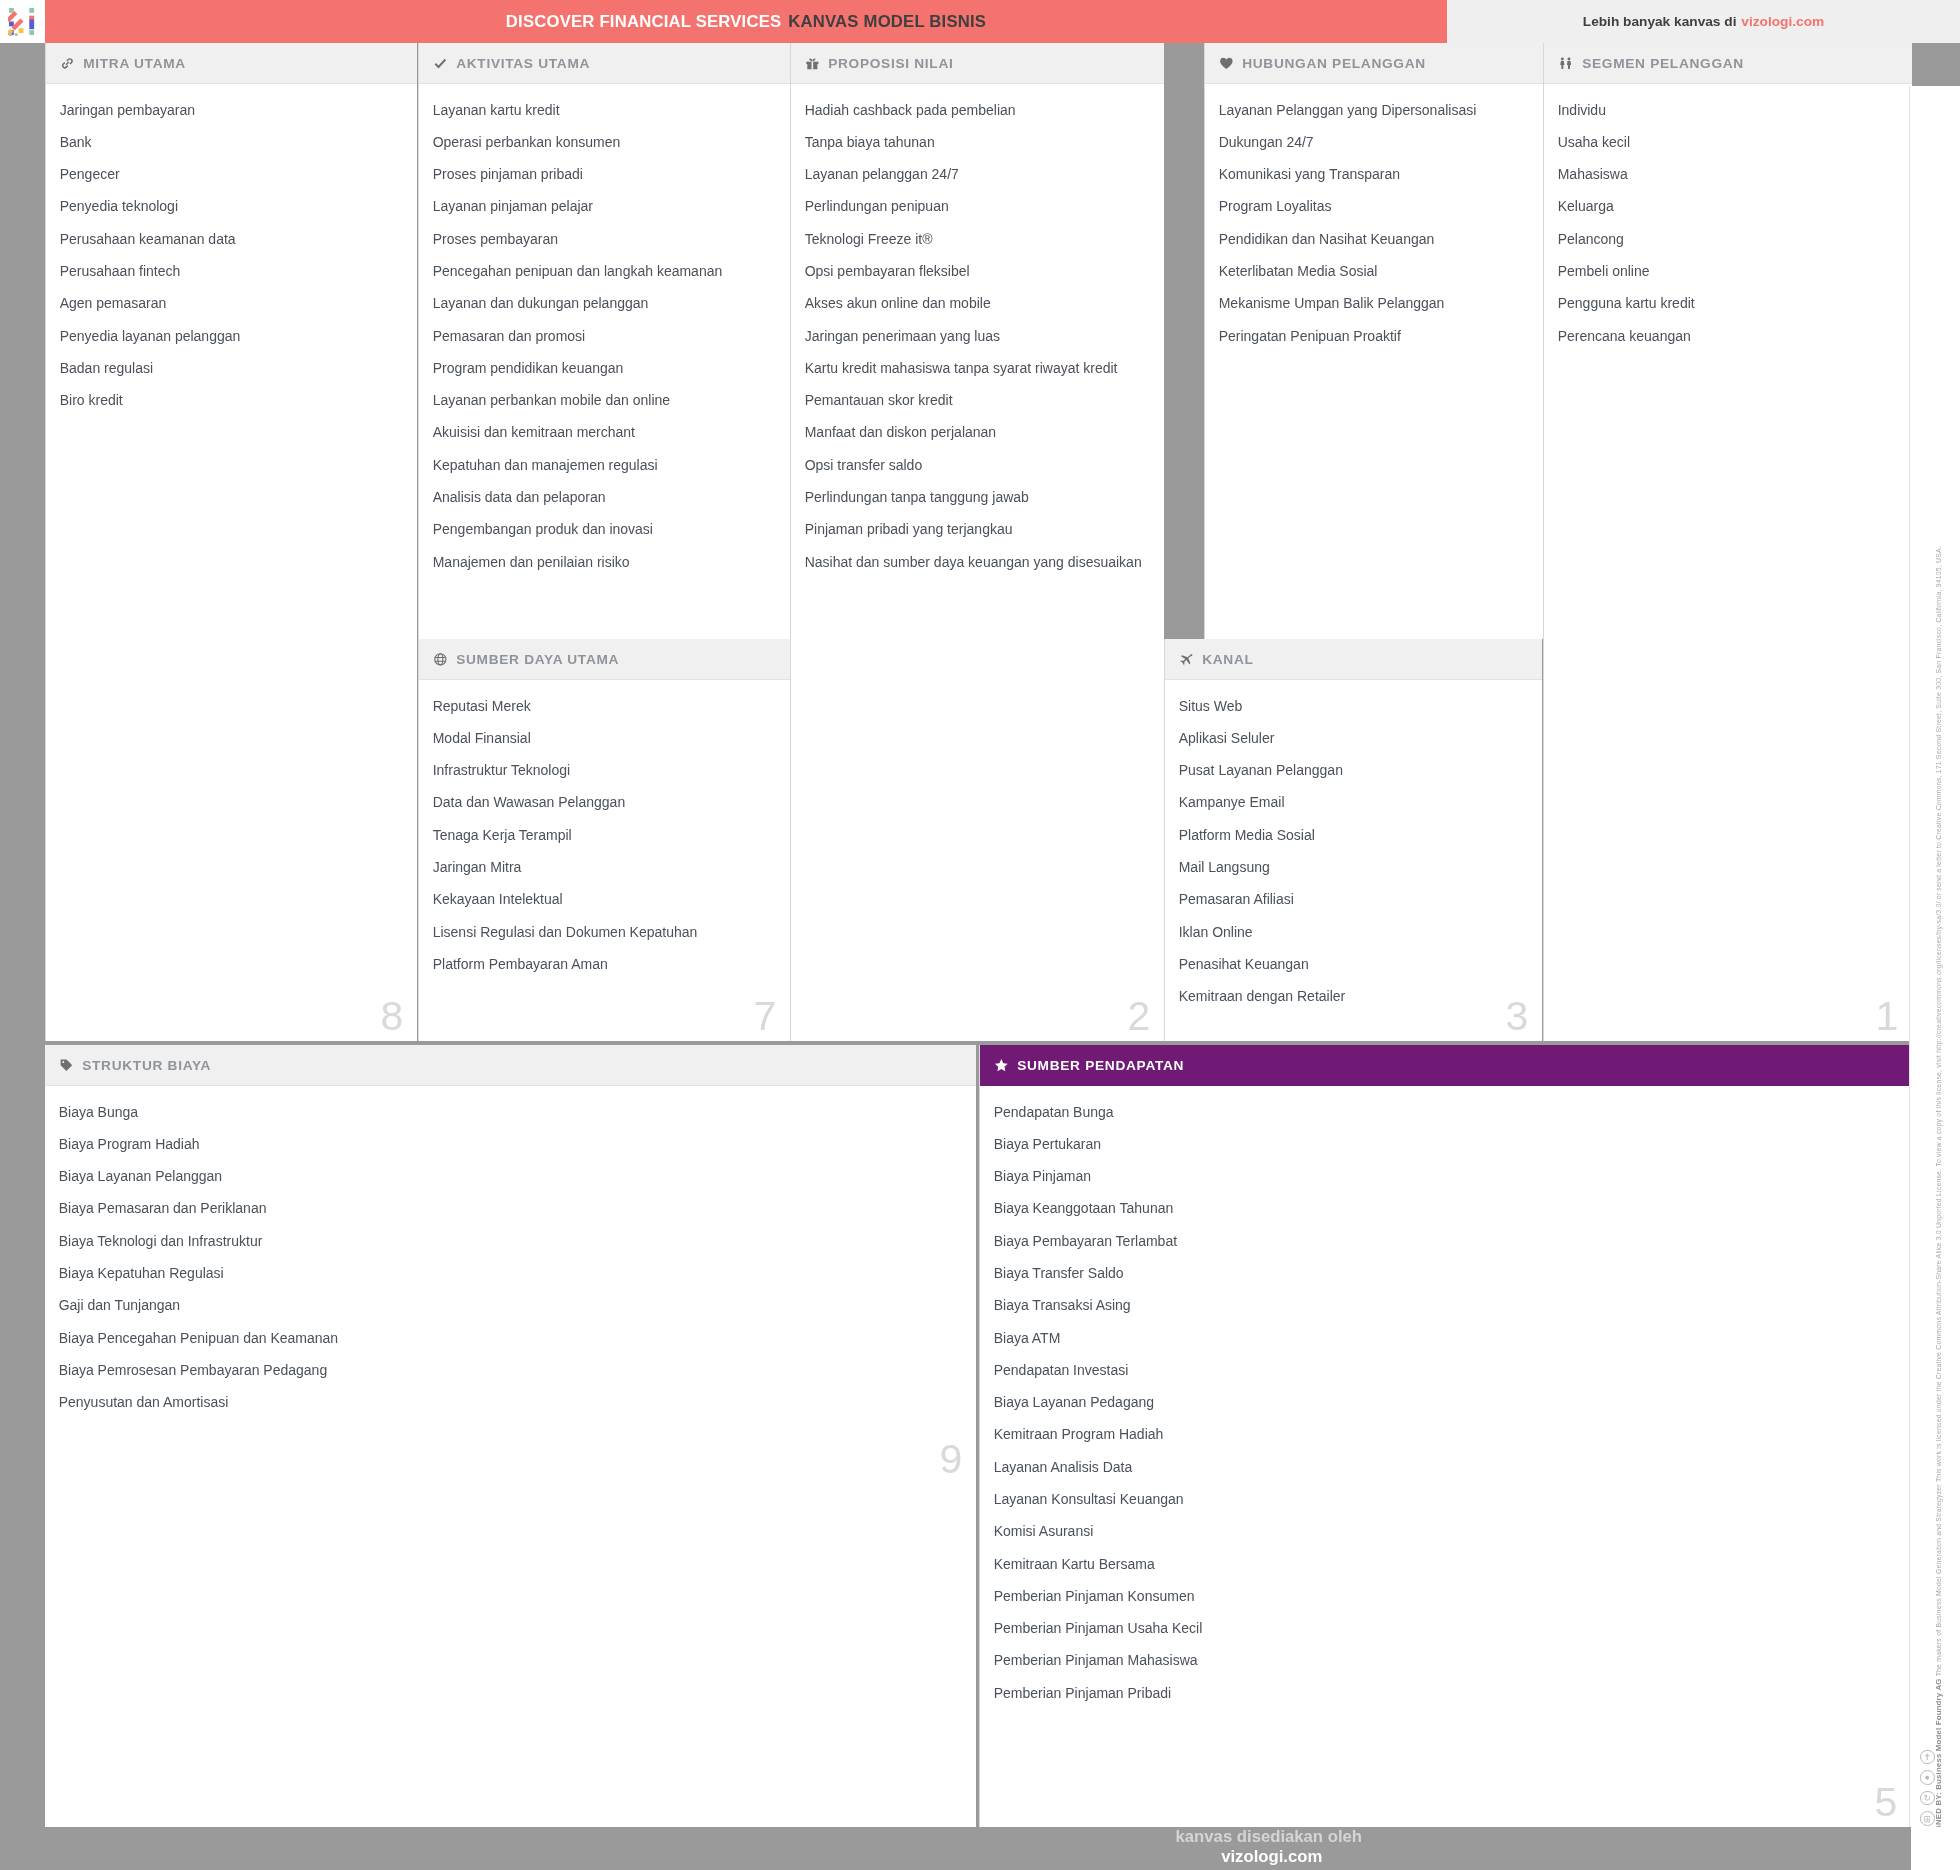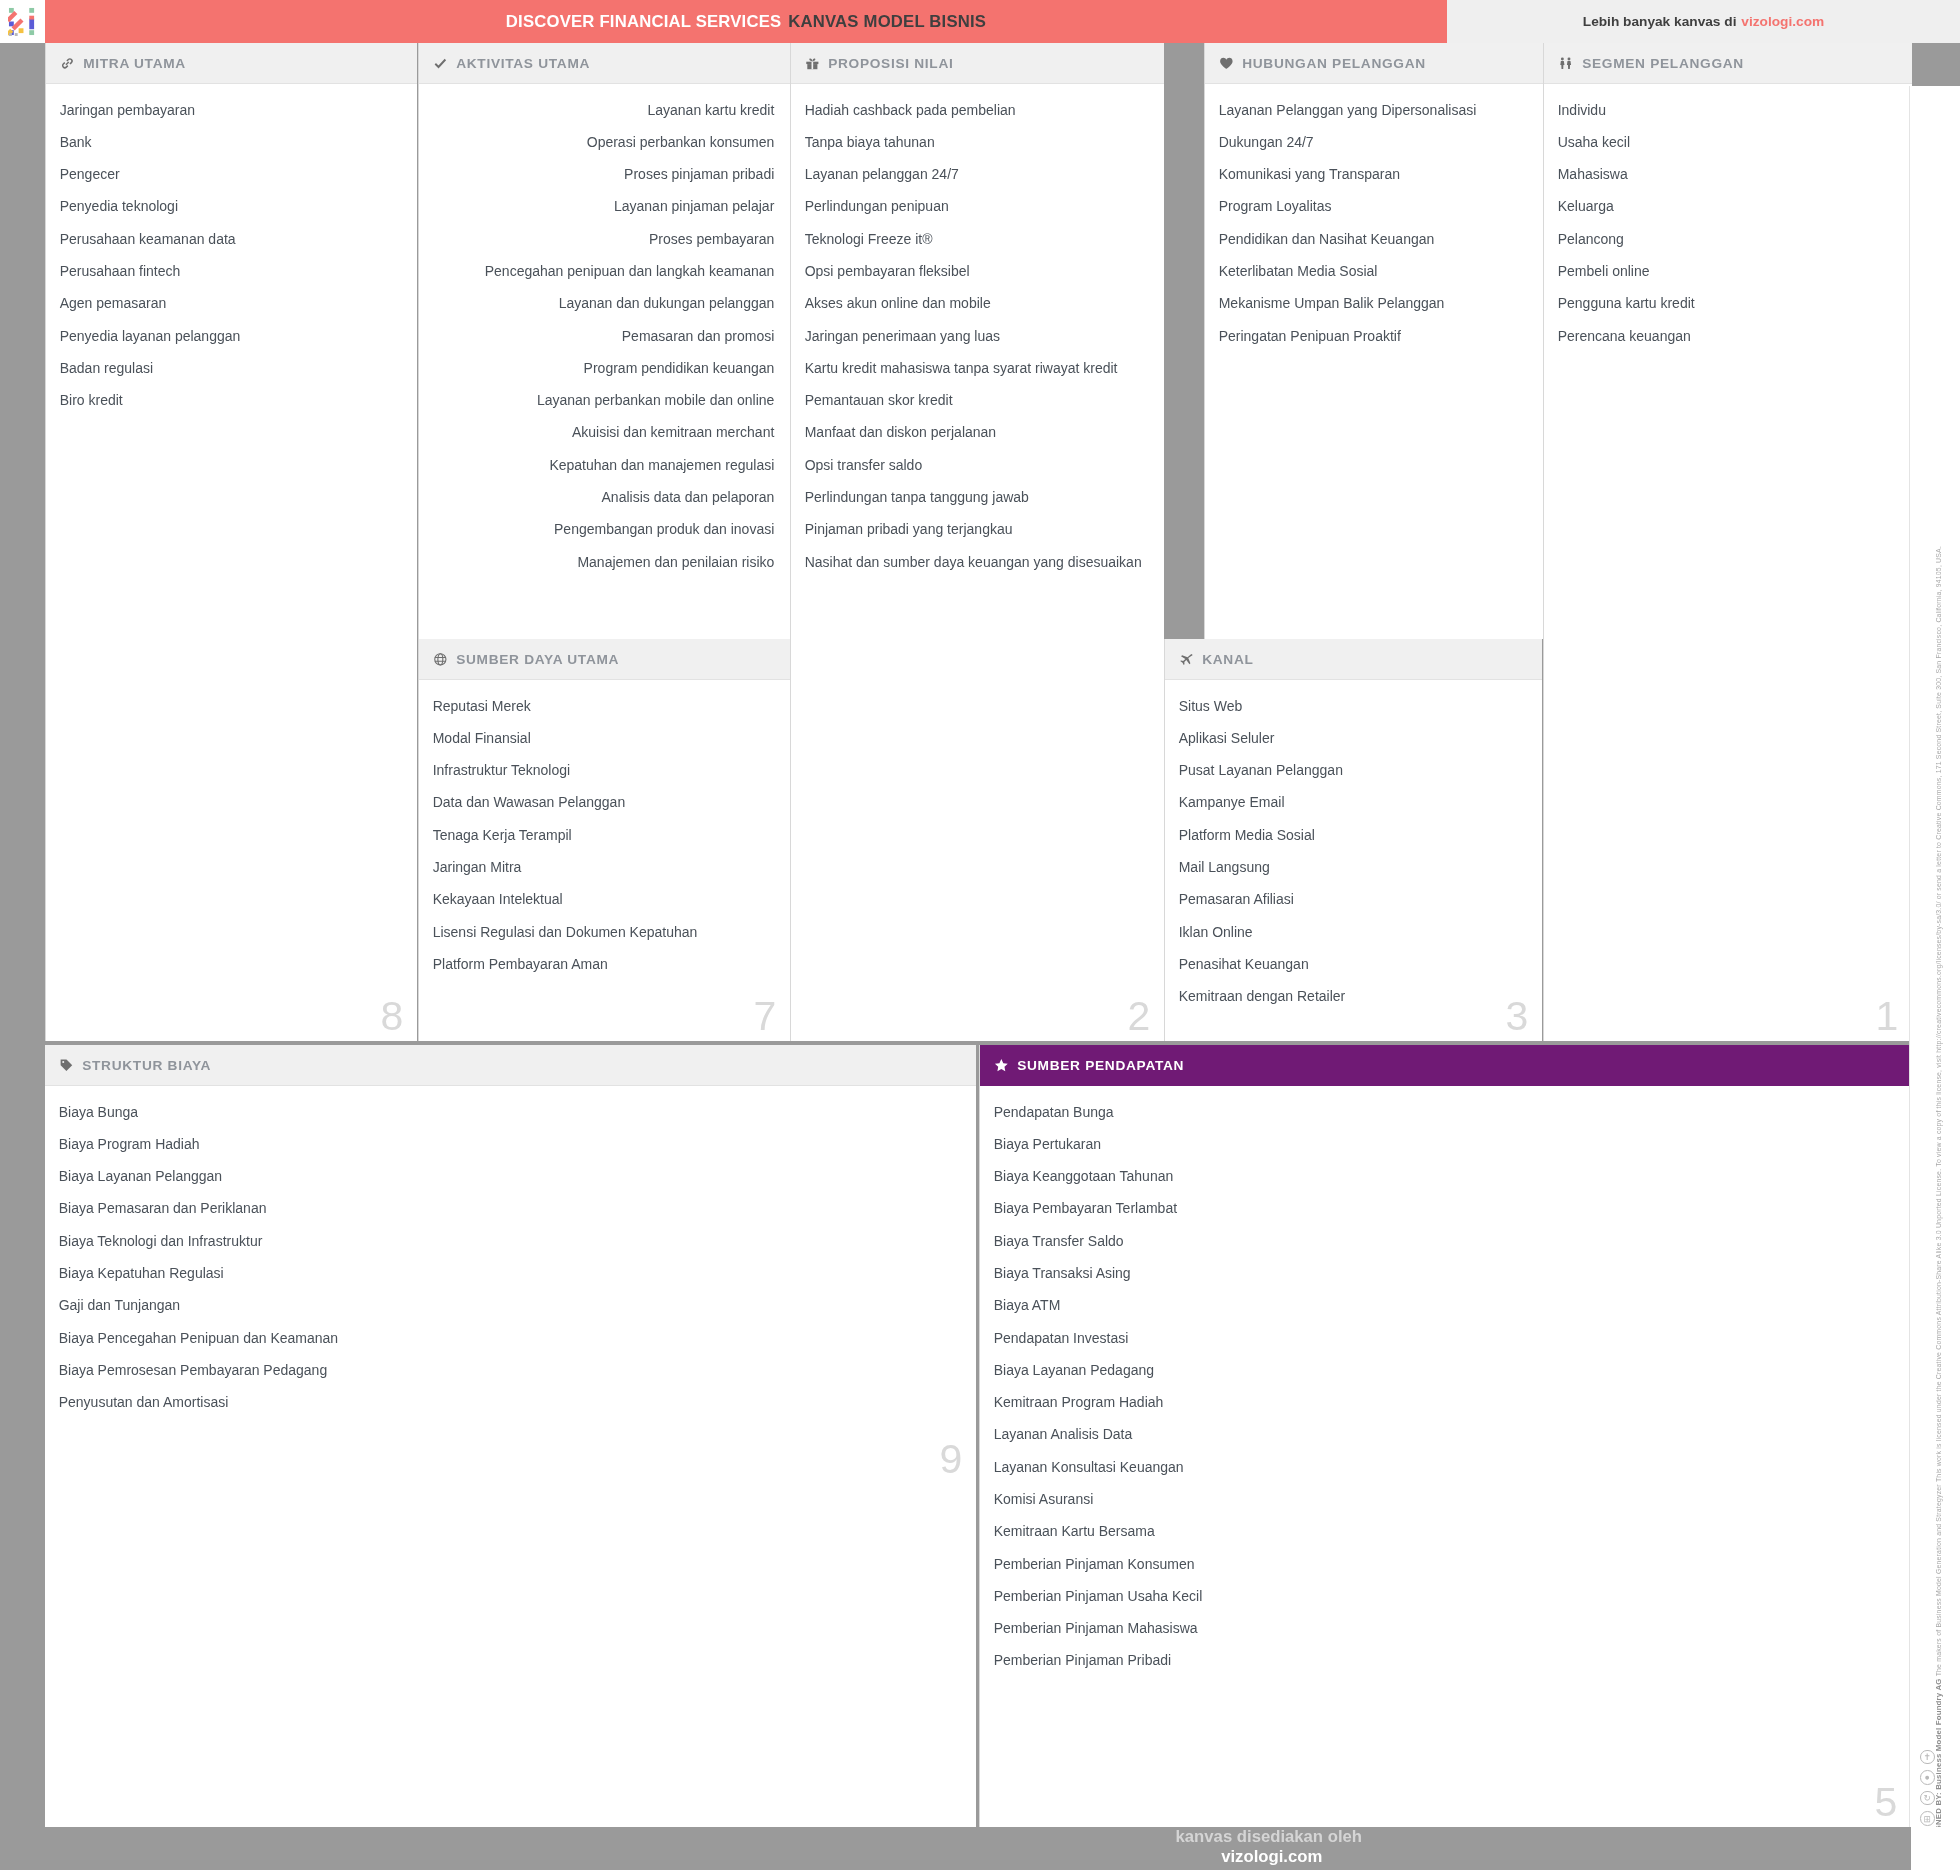--- a/index.html
+++ b/index.html
@@ -204,21 +204,21 @@
       <li>Perusahaan keamanan data</li>
       <li>Perusahaan fintech</li>
       <li>Agen pemasaran</li>
       <li>Penyedia layanan pelanggan</li>
       <li>Badan regulasi</li>
       <li>Biro kredit</li>
     </ul>
     <div class="bignum">8</div>
   </div>
 
-  <div class="cell" style="left:418px; top:0; width:372px; height:732px;text-align:right;">
+  <div class="cell" style="left:418px; top:0; width:372px; height:732px;">
     <div class="cell-head">
       <span class="hicon">
         <svg width="14.7" height="14.7" viewBox="0 0 16 16" fill="none" stroke="#6f6f6f" stroke-width="2.1">
           <path d="M2.5 8.5 L6 12 L13.5 3.8"></path>
         </svg>
       </span>
       <span class="htxt">AKTIVITAS UTAMA</span>
     </div>
     <ul class="items">
       <li>Layanan kartu kredit</li>
@@ -399,20 +399,21 @@
       <span class="hicon">
         <svg width="14.7" height="14.7" viewBox="0 0 16 16" fill="#ffffff">
           <path d="M8 1.1 L10.1 5.6 L15 6.2 L11.4 9.6 L12.3 14.5 L8 12.1 L3.7 14.5 L4.6 9.6 L1 6.2 L5.9 5.6 Z"></path>
         </svg>
       </span>
       <span class="htxt">SUMBER PENDAPATAN</span>
     </div>
     <ul class="items">
       <li>Pendapatan Bunga</li>
       <li>Biaya Pertukaran</li>
+      <li>Biaya Pinjaman</li>
       <li>Biaya Keanggotaan Tahunan</li>
       <li>Biaya Pembayaran Terlambat</li>
       <li>Biaya Transfer Saldo</li>
       <li>Biaya Transaksi Asing</li>
       <li>Biaya ATM</li>
       <li>Pendapatan Investasi</li>
       <li>Biaya Layanan Pedagang</li>
       <li>Kemitraan Program Hadiah</li>
       <li>Layanan Analisis Data</li>
       <li>Layanan Konsultasi Keuangan</li>

